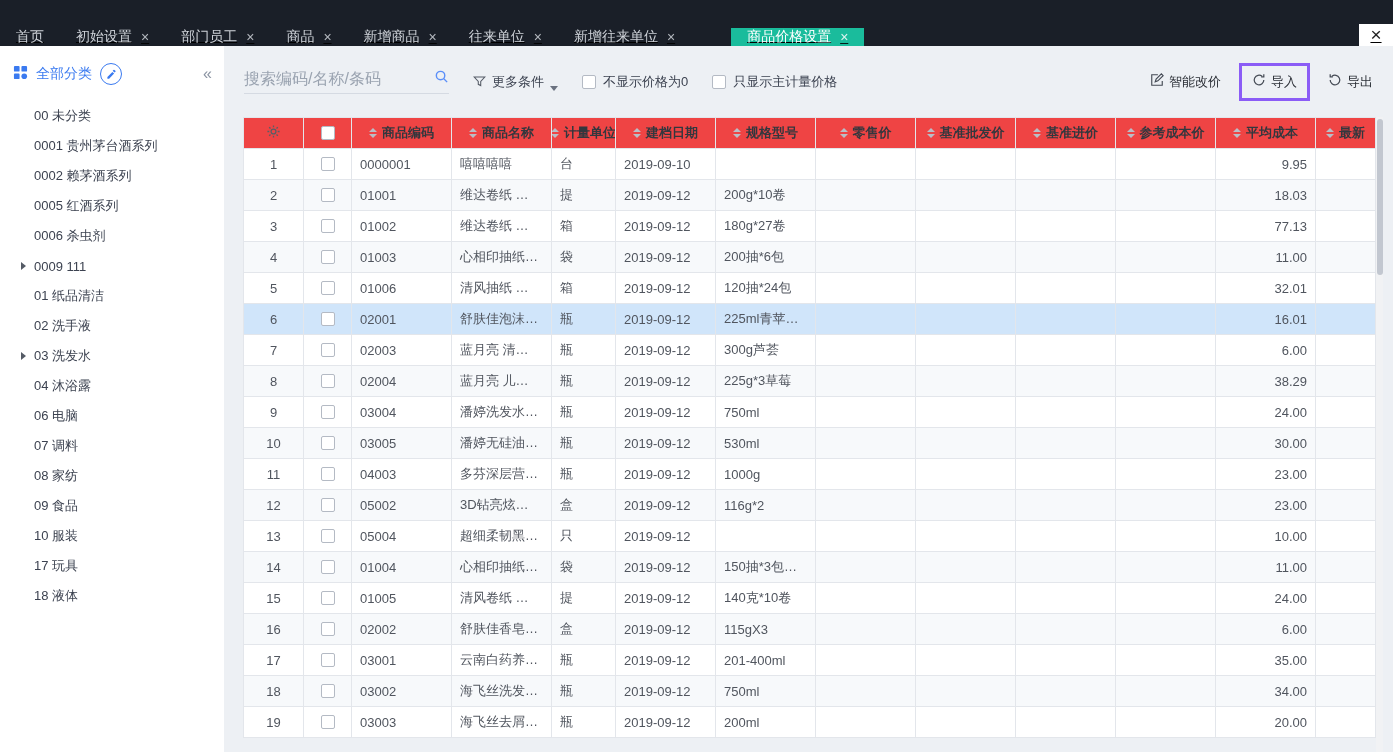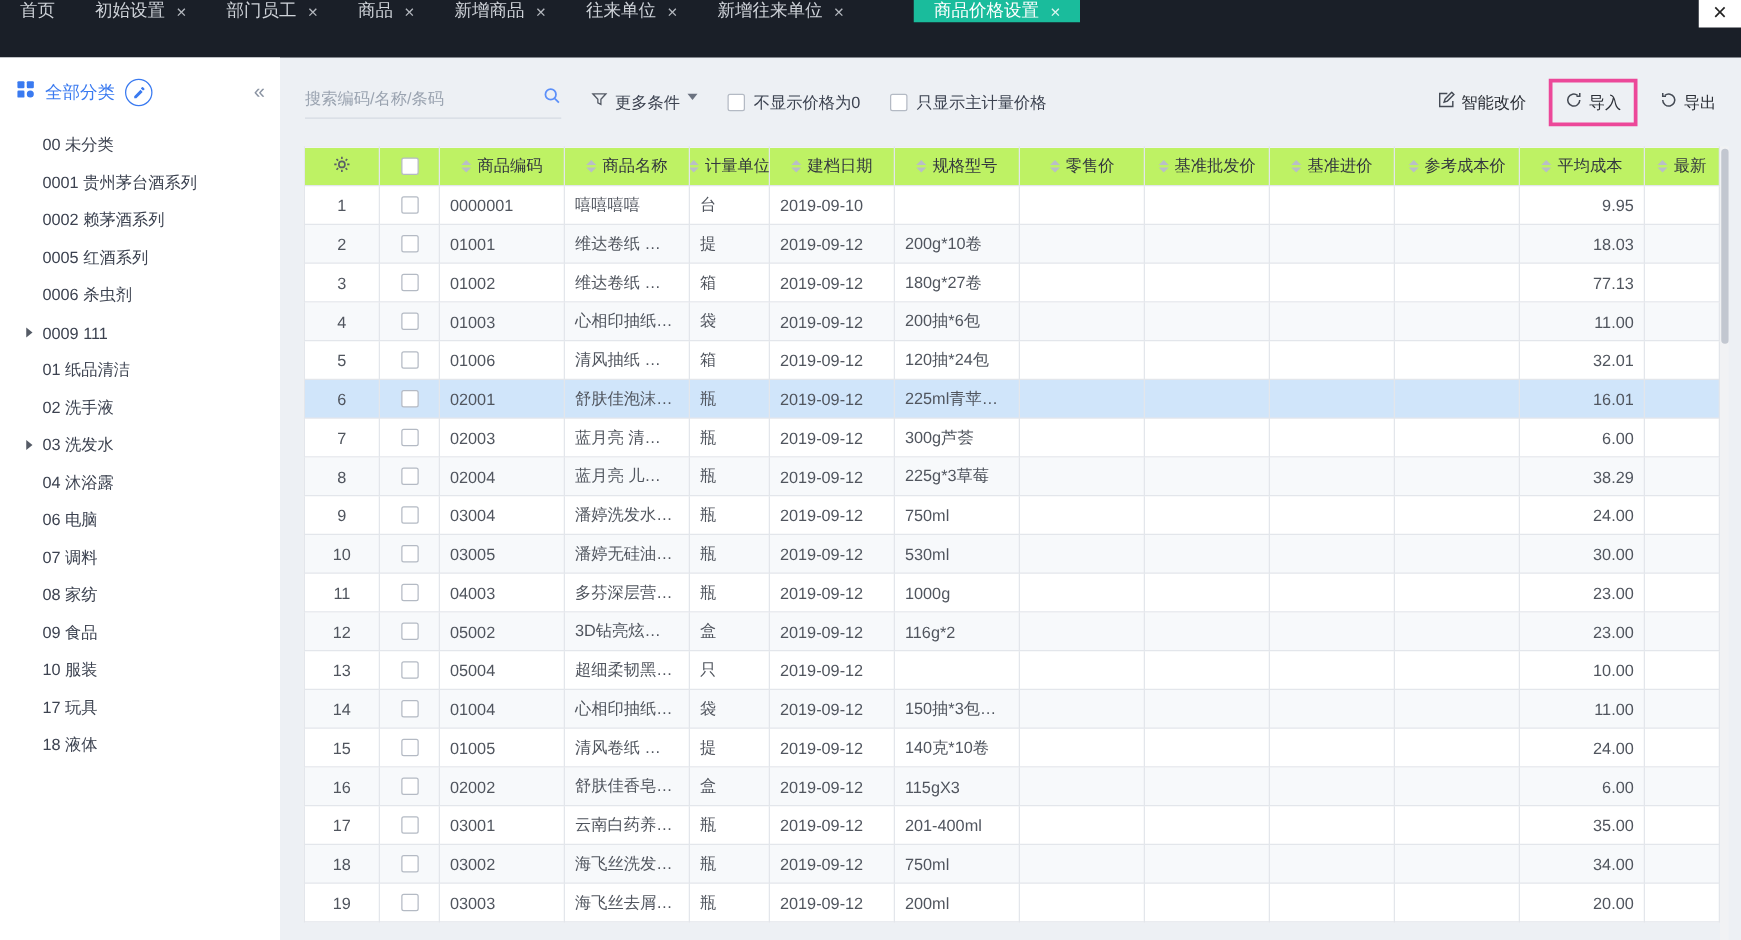--- a/index.html
+++ b/index.html
@@ -1,20 +1,20 @@
 <!DOCTYPE html>
 <html><head>
 <meta charset="utf-8">
 <style>
   *{box-sizing:border-box;margin:0;padding:0;}
   html,body{width:1393px;height:752px;overflow:hidden;}
   body{font-family:"Liberation Sans","DejaVu Sans",sans-serif;background:#edf0f4;}
 
   
-  .tabbar{height:46px;background:#1a1f28;display:flex;align-items:flex-start;}
+  .tabbar{height:46px;background:#1a1f28;display:flex;align-items:flex-end;text-decoration:underline;}
   .tabs{display:flex;align-items:stretch;flex:1;overflow:hidden;}
   .tab{display:flex;align-items:center;gap:9px;padding:0 16px;color:#cfd3d9;font-size:14px;cursor:pointer;white-space:nowrap;}
   .tab.active{background:#1abc9c;color:#fff;margin-left:40px;}
   .tab-x{font-size:14px;opacity:.85;line-height:1;}
   .close-all{width:34px;background:#fff;color:#222;display:flex;align-items:center;justify-content:center;font-size:19px;cursor:pointer;}
 
   
   .content{display:flex;height:706px;}
   .sidebar{width:224px;background:#fff;flex:none;overflow:hidden;}
   .main{flex:1;overflow:hidden;}
@@ -24,35 +24,35 @@
   .sb-title{color:#3a7af0;font-size:14px;}
   .edit-circle{width:22px;height:22px;border:1px solid #3a7af0;border-radius:50%;display:flex;align-items:center;justify-content:center;cursor:pointer;background:#fff;}
   .collapse{margin-left:auto;color:#8b94a3;font-size:16px;cursor:pointer;padding-right:2px;}
   .cat-list{list-style:none;margin-top:8px;}
   .cat-item{height:30px;display:flex;align-items:center;padding-left:34px;font-size:13px;color:#3c4250;position:relative;cursor:pointer;white-space:nowrap;}
   .cat-item .arrow{position:absolute;left:21px;width:0;height:0;border-top:4px solid transparent;border-bottom:4px solid transparent;border-left:5px solid #555b66;}
 
   
   .toolbar{height:71px;display:flex;align-items:center;padding:0 20px 0 20px;gap:24px;}
   .searchbox{width:205px;border-bottom:1px solid #d5dae2;display:flex;align-items:center;padding-bottom:5px;gap:6px;}
-  .searchbox input{border:0;outline:0;background:transparent;flex:1;font-size:13px;color:#a21caf;min-width:0;}
+  .searchbox input{border:0;outline:0;background:transparent;flex:1;font-size:16px;color:#a21caf;min-width:0;}
   .searchbox input::placeholder{color:#9aa3b0;}
-  .filter-btn{display:flex;align-items:flex-start;gap:6px;font-size:13px;color:#3c4250;cursor:pointer;}
+  .filter-btn{display:flex;align-items:flex-end;gap:6px;font-size:13px;color:#3c4250;cursor:pointer;}
   .caret{width:0;height:0;border-left:4px solid transparent;border-right:4px solid transparent;border-top:5px solid #6b7280;margin-top:2px;}
   .chk{display:flex;align-items:center;gap:7px;font-size:13px;color:#3c4250;cursor:pointer;}
   .cbox{width:14px;height:14px;border:1px solid #b4bac4;border-radius:2px;background:#fff;display:inline-block;flex:none;}
   .right-tools{margin-left:auto;display:flex;align-items:center;gap:18px;}
   .tool-btn{display:flex;align-items:center;gap:5px;font-size:13px;color:#2b2f36;cursor:pointer;white-space:nowrap;}
-  .red-box{border:3px solid #ec4899;padding:7px 10px;display:flex;align-items:center;}
+  .red-box{border:3px solid #8b5cf6;padding:7px 10px;display:flex;align-items:center;}
 
   
   .table-zone{margin-left:19px;width:1140px;height:635px;display:flex;overflow:hidden;align-items:flex-start;}
   table{border-collapse:collapse;table-layout:fixed;width:1132px;background:#fff;flex:none;}
   th,td{border:1px solid #e3e6eb;height:31px;padding:0 8px;font-size:13px;overflow:hidden;white-space:nowrap;}
-  thead th{background:#bef264;font-weight:normal;color:#33373e;}
+  thead th{background:#ef4444;font-weight:bold;color:#33373e;}
   td{color:#50555e;}
   tbody tr:nth-child(even){background:#f7f9fb;}
   tbody tr.selected td{background:#d0e5fa;}
   .th-inner{display:flex;align-items:center;justify-content:center;gap:5px;}
   .th-icon{text-align:center;}
   .th-cb .cbox, .c-cb .cbox{margin:0 auto;display:block;}
   .sort{display:inline-flex;flex-direction:column;gap:2px;flex:none;}
   .sort i{width:0;height:0;border-left:4px solid transparent;border-right:4px solid transparent;display:block;}
   .sort .up{border-bottom:4px solid #b9bec7;}
   .sort .down{border-top:4px solid #b9bec7;}

